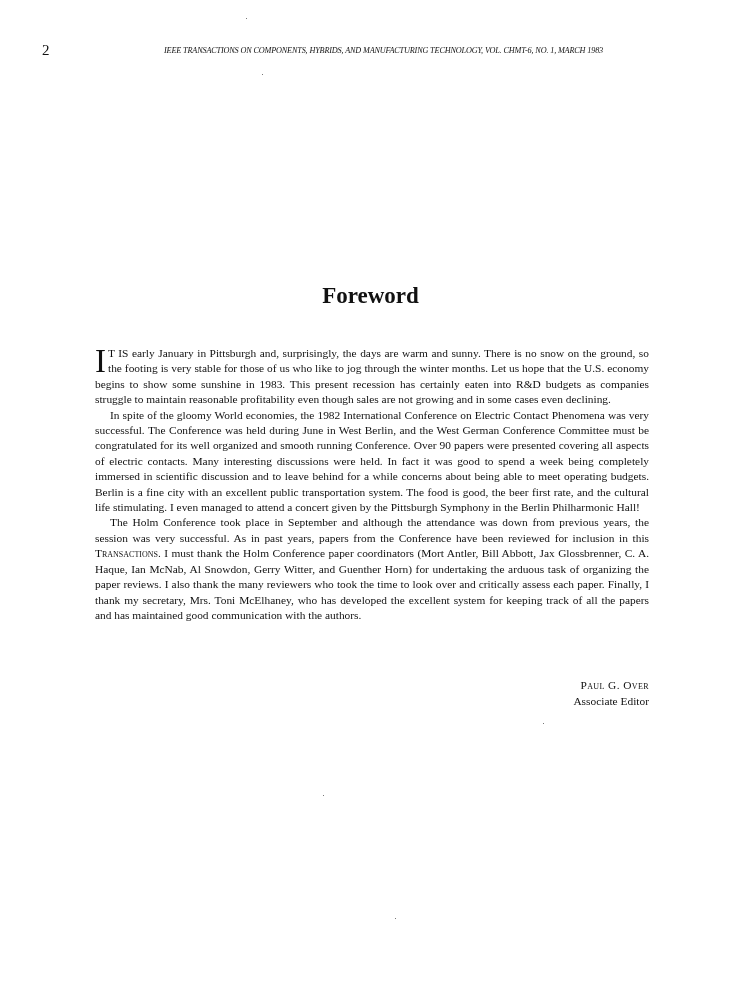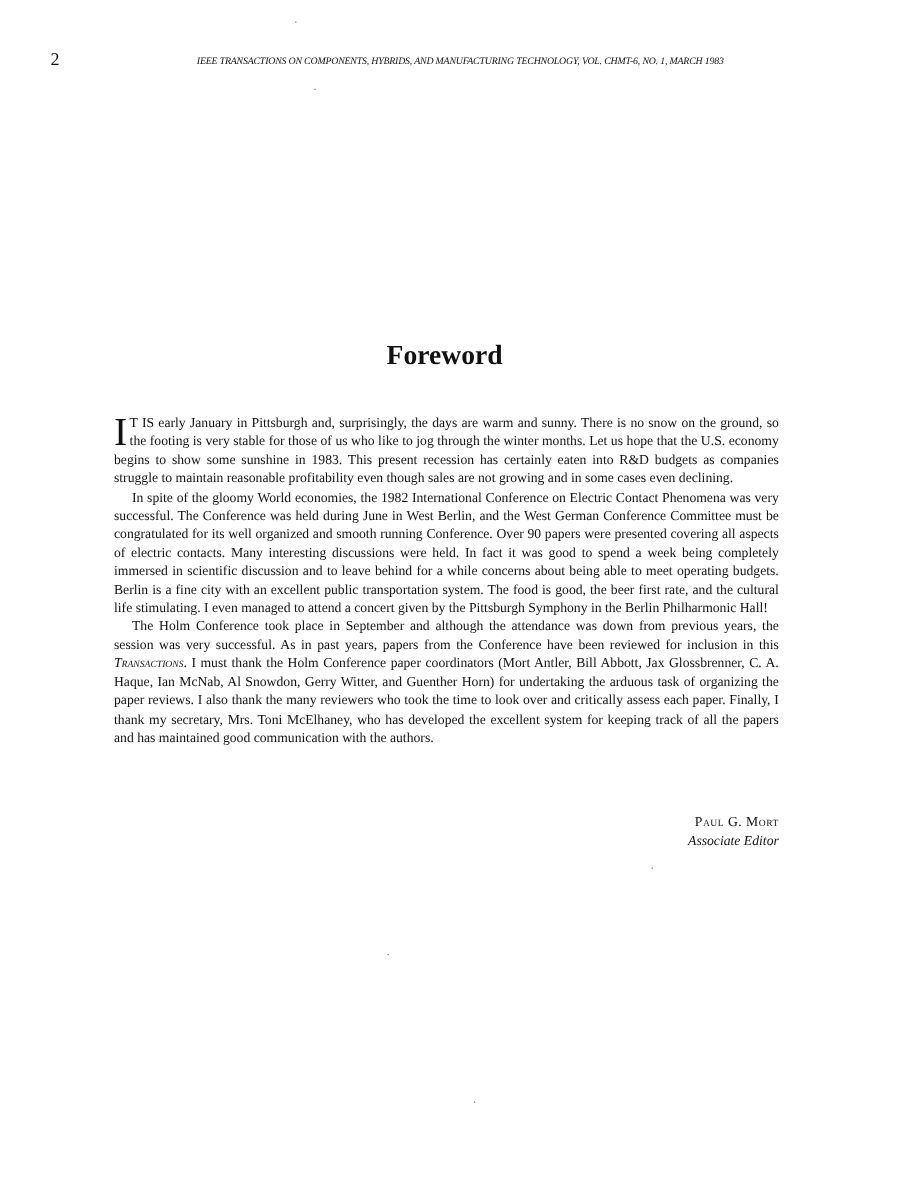--- a/index.html
+++ b/index.html
@@ -23,45 +23,45 @@
     .body-text {
       position: absolute; left: 95px; top: 346px; width: 554px;
       font-size: 11.4px; line-height: 15.4px; text-align: justify;
     }
     .body-text p { margin: 0; text-indent: 15px; }
     .body-text p.first { text-indent: 0; }
     .dropcap {
       float: left; font-size: 33px; line-height: 26px; margin: 2px 2px 0 0;
       font-weight: normal;
     }
-    .sc { font-variant: small-caps; font-style: italic; }
+    .sc { font-variant: small-caps; }
     .signature {
       position: absolute; right: 106px; top: 678px; text-align: right;
       font-size: 11.4px; line-height: 15.5px;
     }
     .signature .name { font-variant: small-caps; letter-spacing: 0.4px; }
-    .signature .role { font-style: italic; }
+    .signature .role { }
     .speck { position: absolute; width: 1px; height: 1px; background: #777; }
   </style>
 </head>
 <body>
 
 <div class="page-number">2</div>
 <div class="running-header">IEEE TRANSACTIONS ON COMPONENTS, HYBRIDS, AND MANUFACTURING TECHNOLOGY, VOL. CHMT-6, NO. 1, MARCH 1983</div>
 
 <div class="title">Foreword</div>
 
 <div class="body-text">
   <p class="first"><span class="dropcap">I</span><span>T IS early January in Pittsburgh and, surprisingly, the days are warm and sunny. There is no snow on the ground, so the footing is very stable for those of us who like to jog through the winter months. Let us hope that the U.S. economy begins to show some sunshine in 1983. This present recession has certainly eaten into R&amp;D budgets as companies struggle to maintain reasonable profitability even though sales are not growing and in some cases even declining.</span></p>
   <p>In spite of the gloomy World economies, the 1982 International Conference on Electric Contact Phenomena was very successful. The Conference was held during June in West Berlin, and the West German Conference Committee must be congratulated for its well organized and smooth running Conference. Over 90 papers were presented covering all aspects of electric contacts. Many interesting discussions were held. In fact it was good to spend a week being completely immersed in scientific discussion and to leave behind for a while concerns about being able to meet operating budgets. Berlin is a fine city with an excellent public transportation system. The food is good, the beer first rate, and the cultural life stimulating. I even managed to attend a concert given by the Pittsburgh Symphony in the Berlin Philharmonic Hall!</p>
   <p><span>The Holm Conference took place in September and although the attendance was down from previous years, the session was very successful. As in past years, papers from the Conference have been reviewed for inclusion in this </span><span class="sc">Transactions</span><span>. I must thank the Holm Conference paper coordinators (Mort Antler, Bill Abbott, Jax Glossbrenner, C. A. Haque, Ian McNab, Al Snowdon, Gerry Witter, and Guenther Horn) for undertaking the arduous task of organizing the paper reviews. I also thank the many reviewers who took the time to look over and critically assess each paper. Finally, I thank my secretary, Mrs. Toni McElhaney, who has developed the excellent system for keeping track of all the papers and has maintained good communication with the authors.</span></p>
 </div>
 
 <div class="signature">
-  <div class="name">Paul G. Mort</div>
+  <div class="name">Paul G. Over</div>
   <div class="role">Associate Editor</div>
 </div>
 
 <div class="speck" style="left:246px;top:18px;"></div>
 <div class="speck" style="left:262px;top:74px;"></div>
 <div class="speck" style="left:543px;top:723px;"></div>
 <div class="speck" style="left:323px;top:795px;"></div>
 <div class="speck" style="left:395px;top:918px;"></div>
 
 </body></html>

